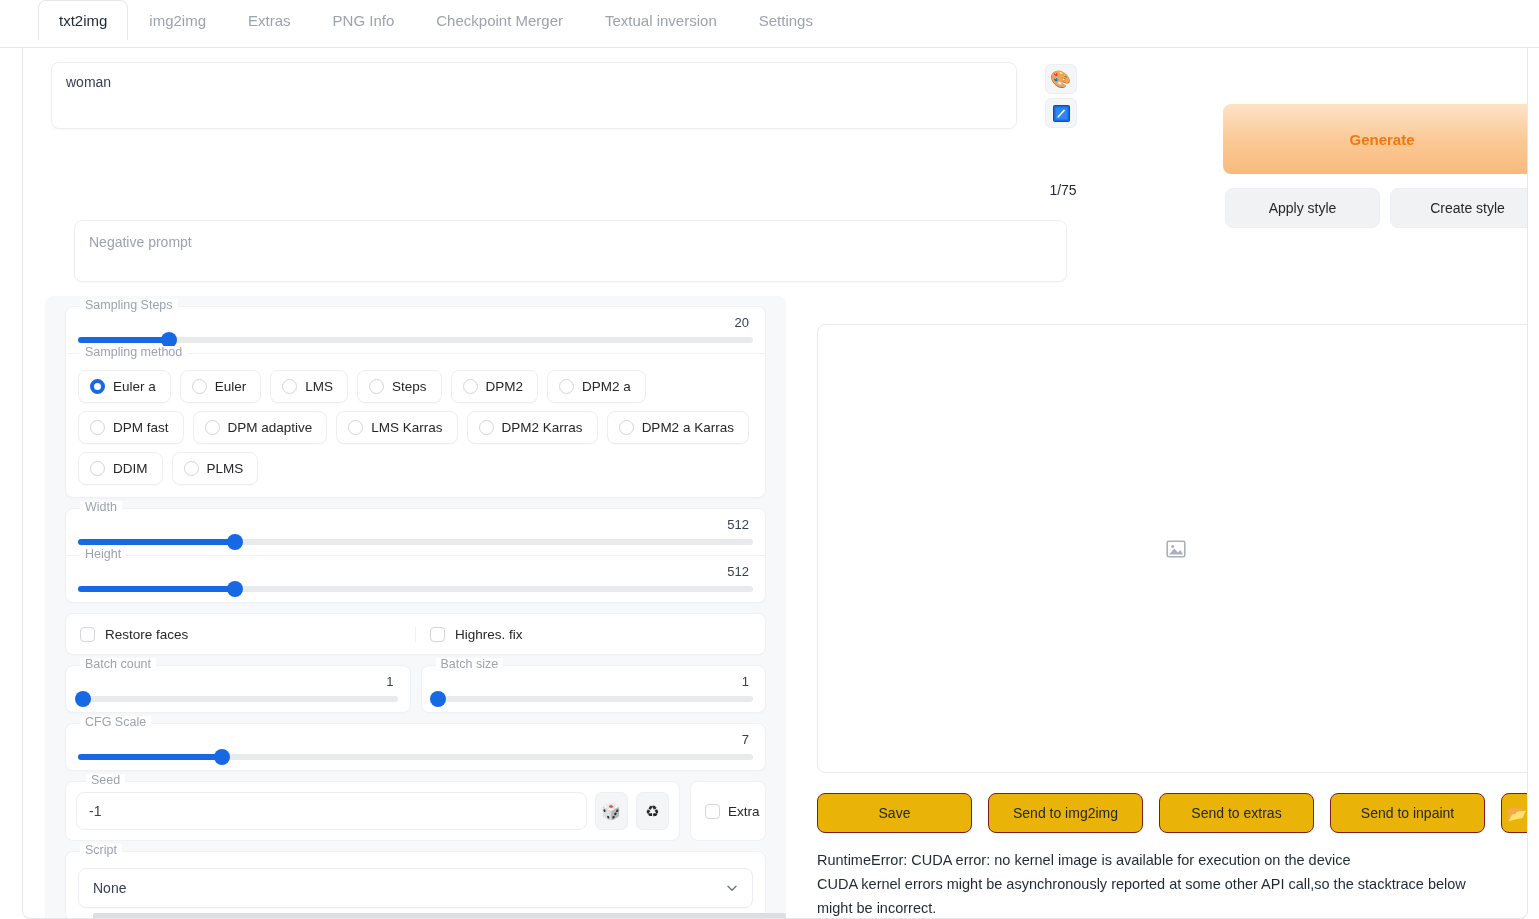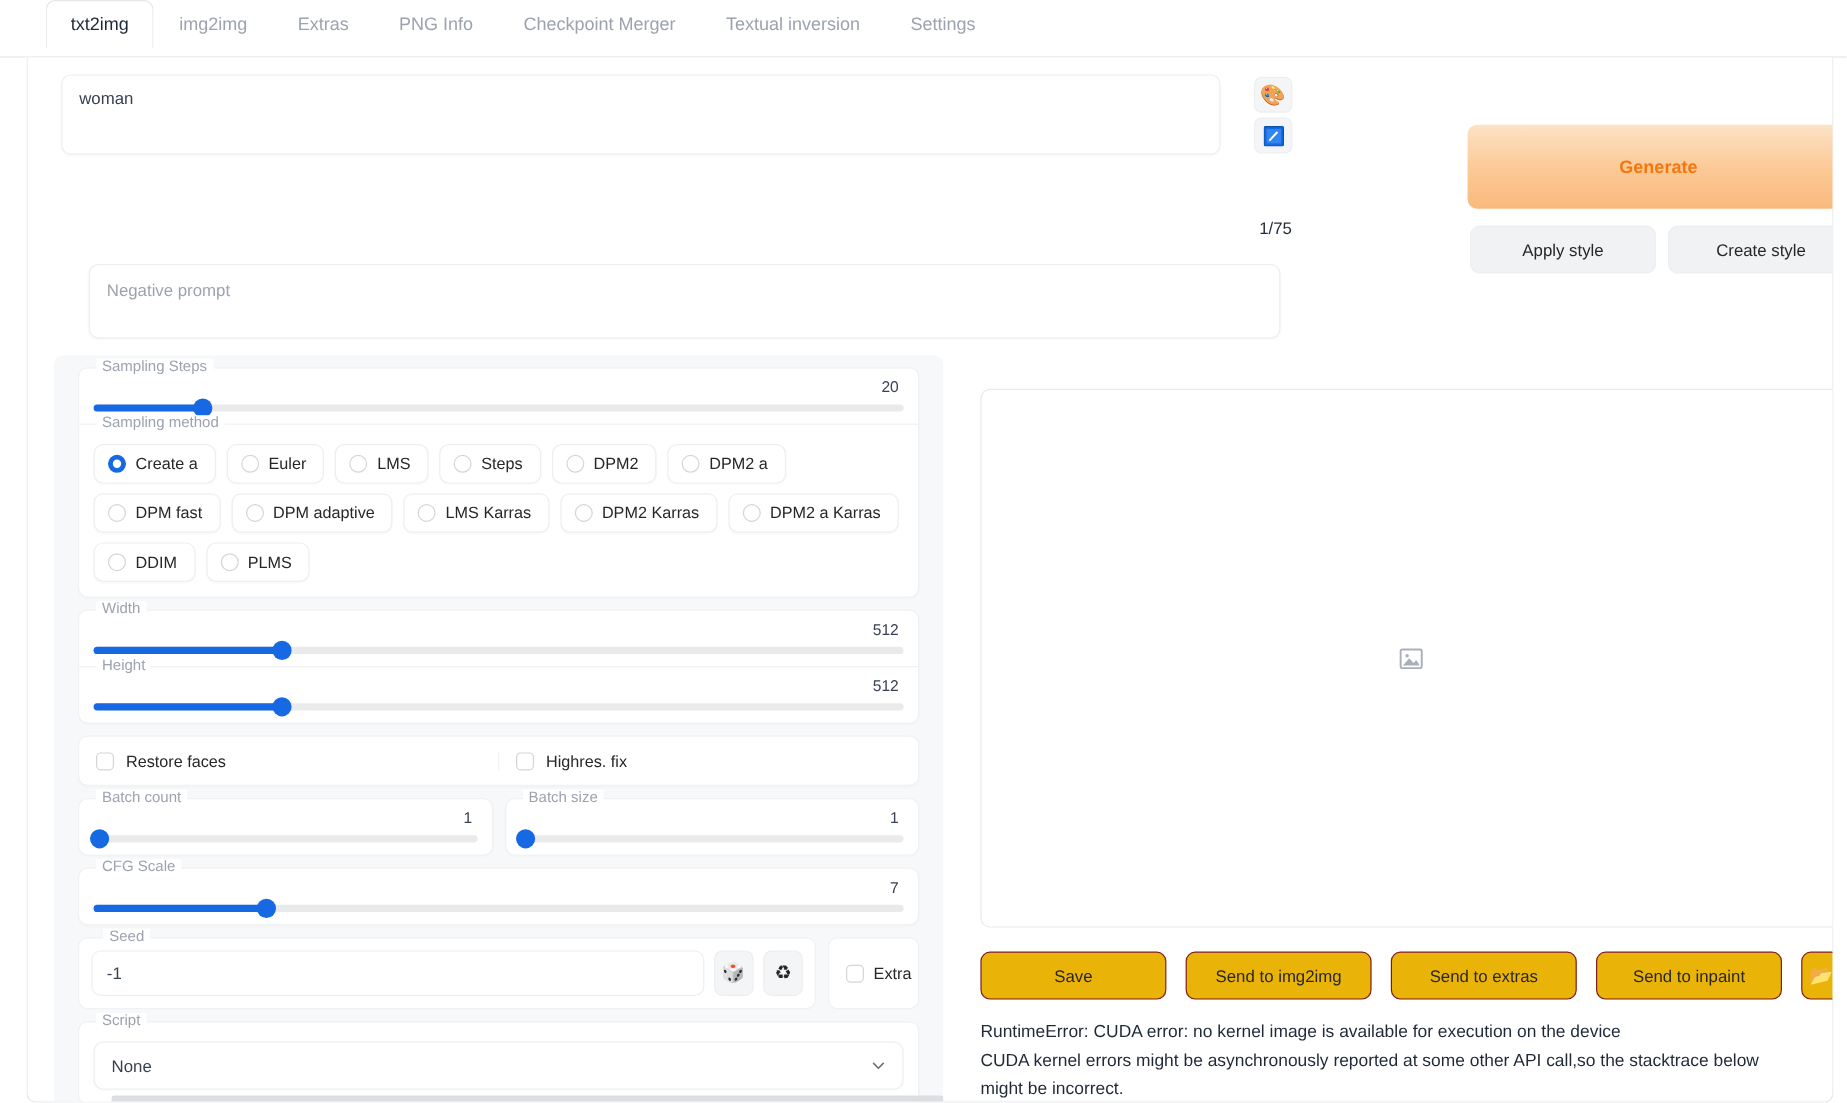--- a/index.html
+++ b/index.html
@@ -440,21 +440,21 @@
             <div class="fill" style="width:13.5%"></div>
             <div class="thumb" style="left:13.5%"></div>
           </div>
         </div>
 
         <div class="fs" style="position:relative; border-top:1px solid #f0f1f3; margin-top:0;">
           <div class="fs-label" style="top:-8px;">Sampling method</div>
           <div class="radio-grid">
             <div class="radio-pill sel">
                 <span class="radio-dot"></span>
-                <span>Create a</span>
+                <span>Euler a</span>
               </div>
             <div class="radio-pill">
                 <span class="radio-dot"></span>
                 <span>Euler</span>
               </div>
             <div class="radio-pill">
                 <span class="radio-dot"></span>
                 <span>LMS</span>
               </div>
             <div class="radio-pill">

